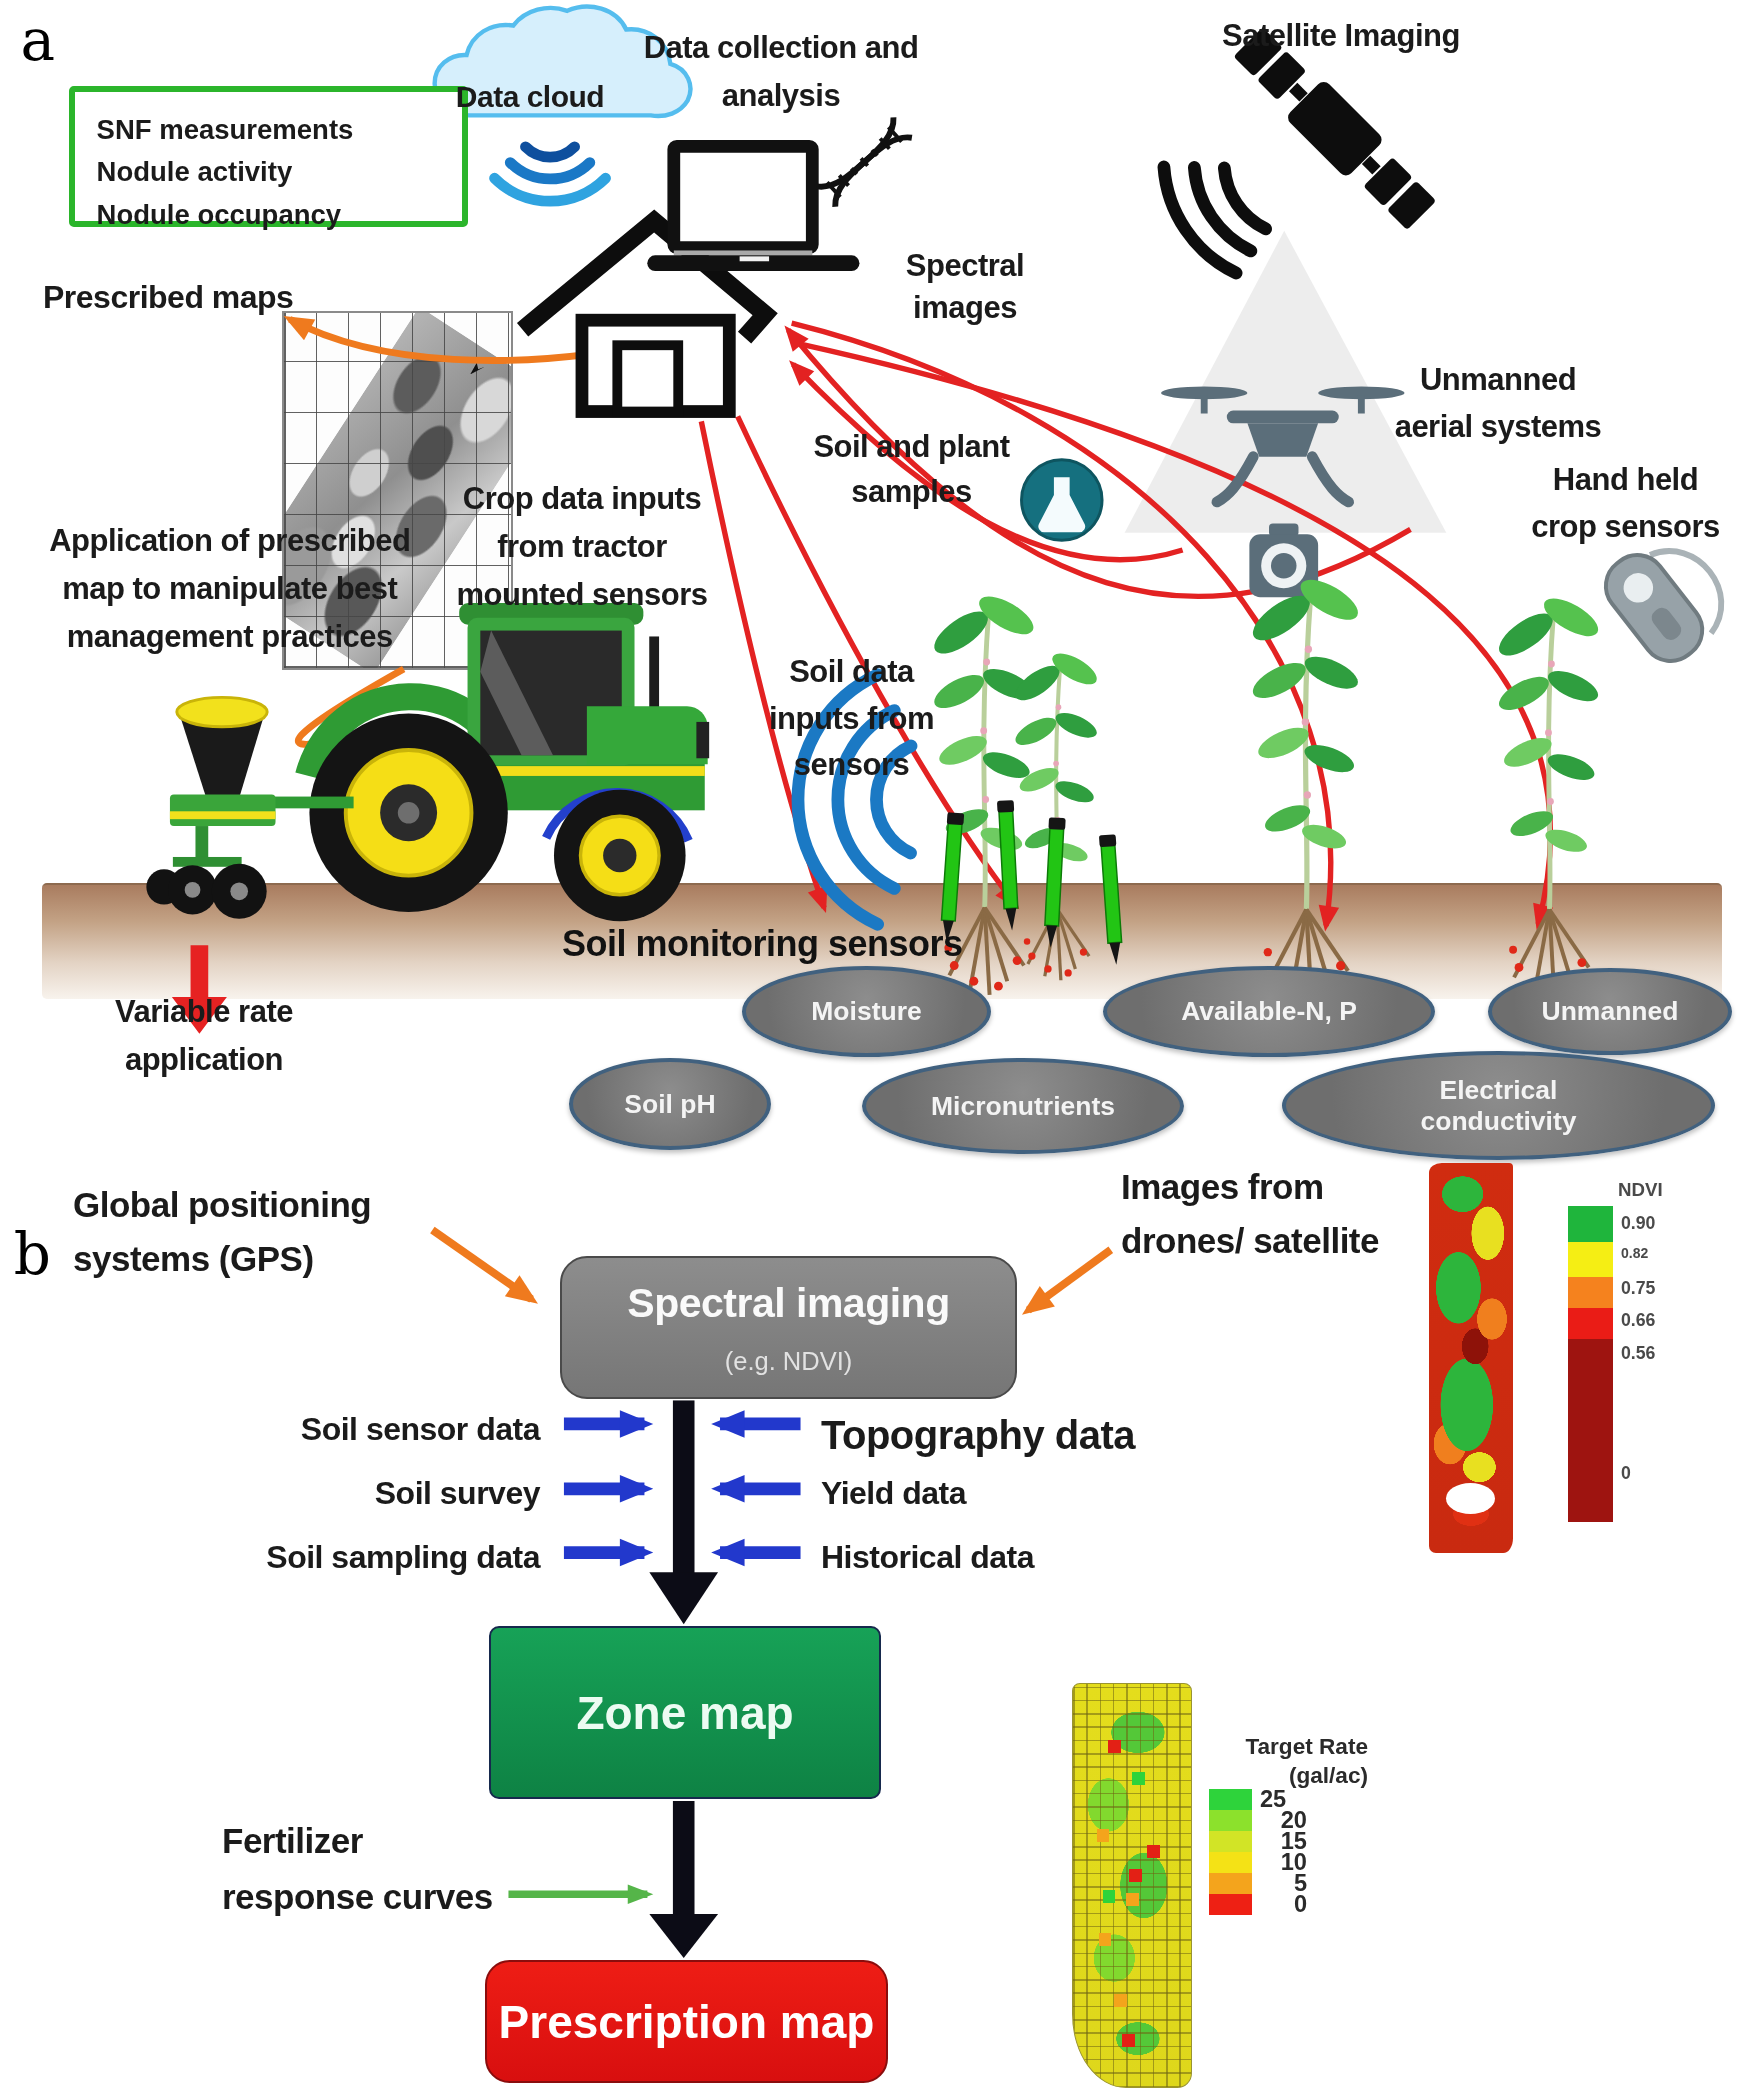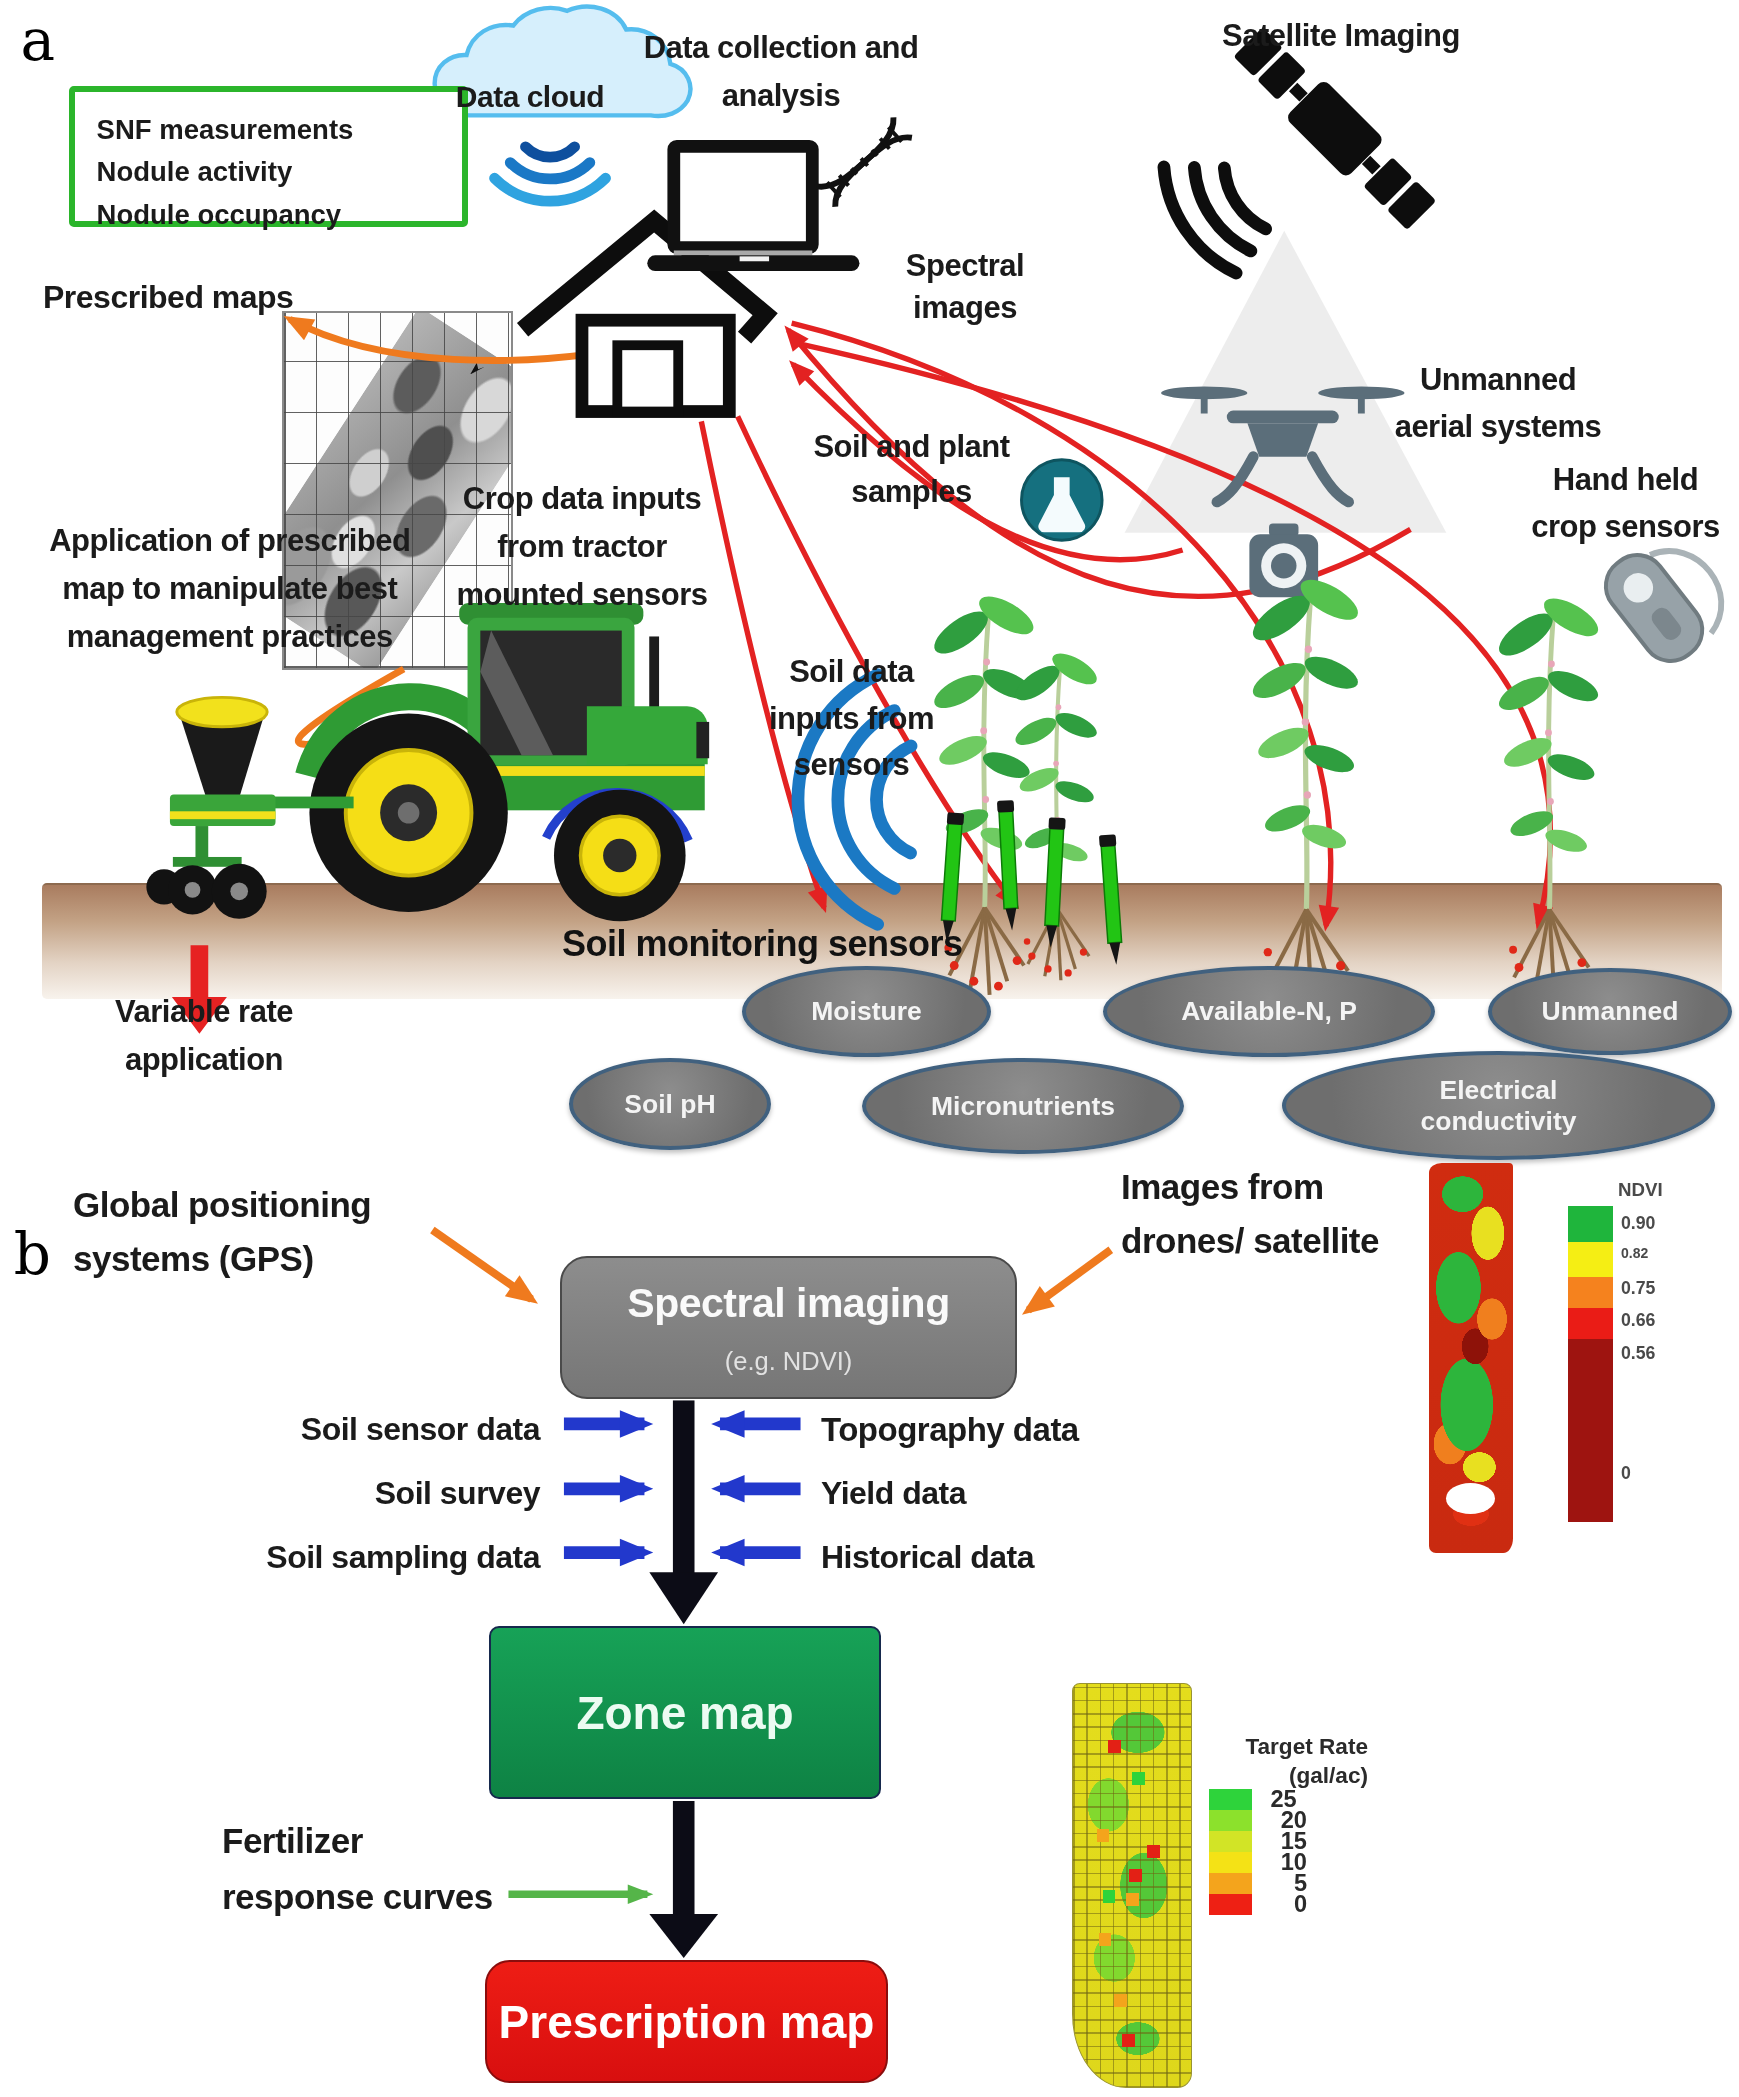--- a/index.html
+++ b/index.html
@@ -380,21 +380,21 @@
 drones/ satellite</div>
 
   <div class="box spectralbox">
     <div class="t1">Spectral imaging</div>
     <div class="t2">(e.g. NDVI)</div>
   </div>
 
   <div class="lbl" style="left:142px;top:1405px;width:398px;font-size:32px;text-align:right">Soil sensor data</div>
   <div class="lbl" style="left:142px;top:1469px;width:398px;font-size:32px;text-align:right">Soil survey</div>
   <div class="lbl" style="left:142px;top:1533px;width:398px;font-size:32px;text-align:right">Soil sampling data</div>
-  <div class="lbl la" style="left:821px;top:1405px;width:354px;font-size:33px">Topography data</div>
+  <div class="lbl la" style="left:821px;top:1405px;width:354px;font-size:40px">Topography data</div>
   <div class="lbl la" style="left:821px;top:1469px;width:354px;font-size:32px">Yield data</div>
   <div class="lbl la" style="left:821px;top:1533px;width:354px;font-size:32px">Historical data</div>
 
   <div class="box zonebox">Zone map</div>
   <div class="lbl la" style="left:222px;top:1813px;width:339px;font-size:35px;line-height:1.6">Fertilizer
 response curves</div>
   <div class="box rxbox">Prescription map</div>
 
   <div class="ndvimap">
     <div class="hole"></div>
@@ -430,21 +430,21 @@
   <div class="legval" style="left:1191px;top:1732px;width:177px;font-size:22.6px;line-height:1.3;text-align:right;color:#2b2b2b;white-space:pre-line">Target Rate
 (gal/ac)</div>
   <div class="cbar" style="left:1209px;top:1789px;width:43px">
     <div style="height:21px;background:#2ed33b"></div>
     <div style="height:21px;background:#8ce12c"></div>
     <div style="height:21px;background:#d2e426"></div>
     <div style="height:21px;background:#f4e216"></div>
     <div style="height:21px;background:#f4a41c"></div>
     <div style="height:21px;background:#ee2014"></div>
   </div>
-  <div class="legval" style="left:1260px;top:1789px;width:47px;font-size:23.6px;line-height:21px;text-align:center;color:#2b2b2b">25</div>
+  <div class="legval" style="left:1260px;top:1789px;width:47px;font-size:23.6px;line-height:21px;text-align:left;color:#2b2b2b">25</div>
   <div class="legval" style="left:1260px;top:1810px;width:47px;font-size:23.6px;line-height:21px;text-align:right;color:#2b2b2b">20</div>
   <div class="legval" style="left:1260px;top:1831px;width:47px;font-size:23.6px;line-height:21px;text-align:right;color:#2b2b2b">15</div>
   <div class="legval" style="left:1260px;top:1852px;width:47px;font-size:23.6px;line-height:21px;text-align:right;color:#2b2b2b">10</div>
   <div class="legval" style="left:1260px;top:1873px;width:47px;font-size:23.6px;line-height:21px;text-align:right;color:#2b2b2b">5</div>
   <div class="legval" style="left:1260px;top:1894px;width:47px;font-size:23.6px;line-height:21px;text-align:right;color:#2b2b2b">0</div>
 
 </div>
 
 
 </body></html>

